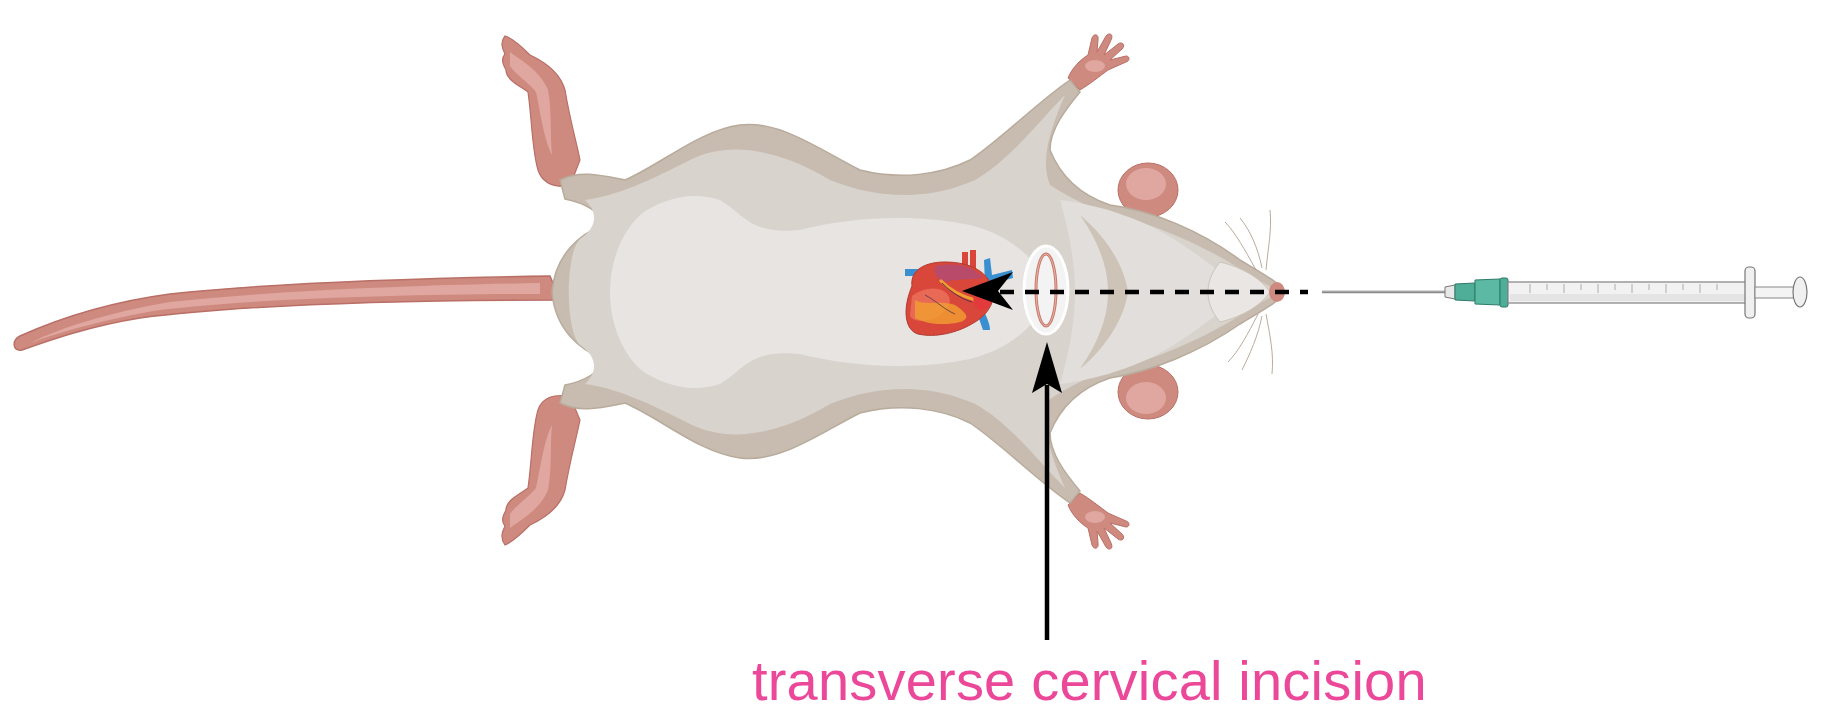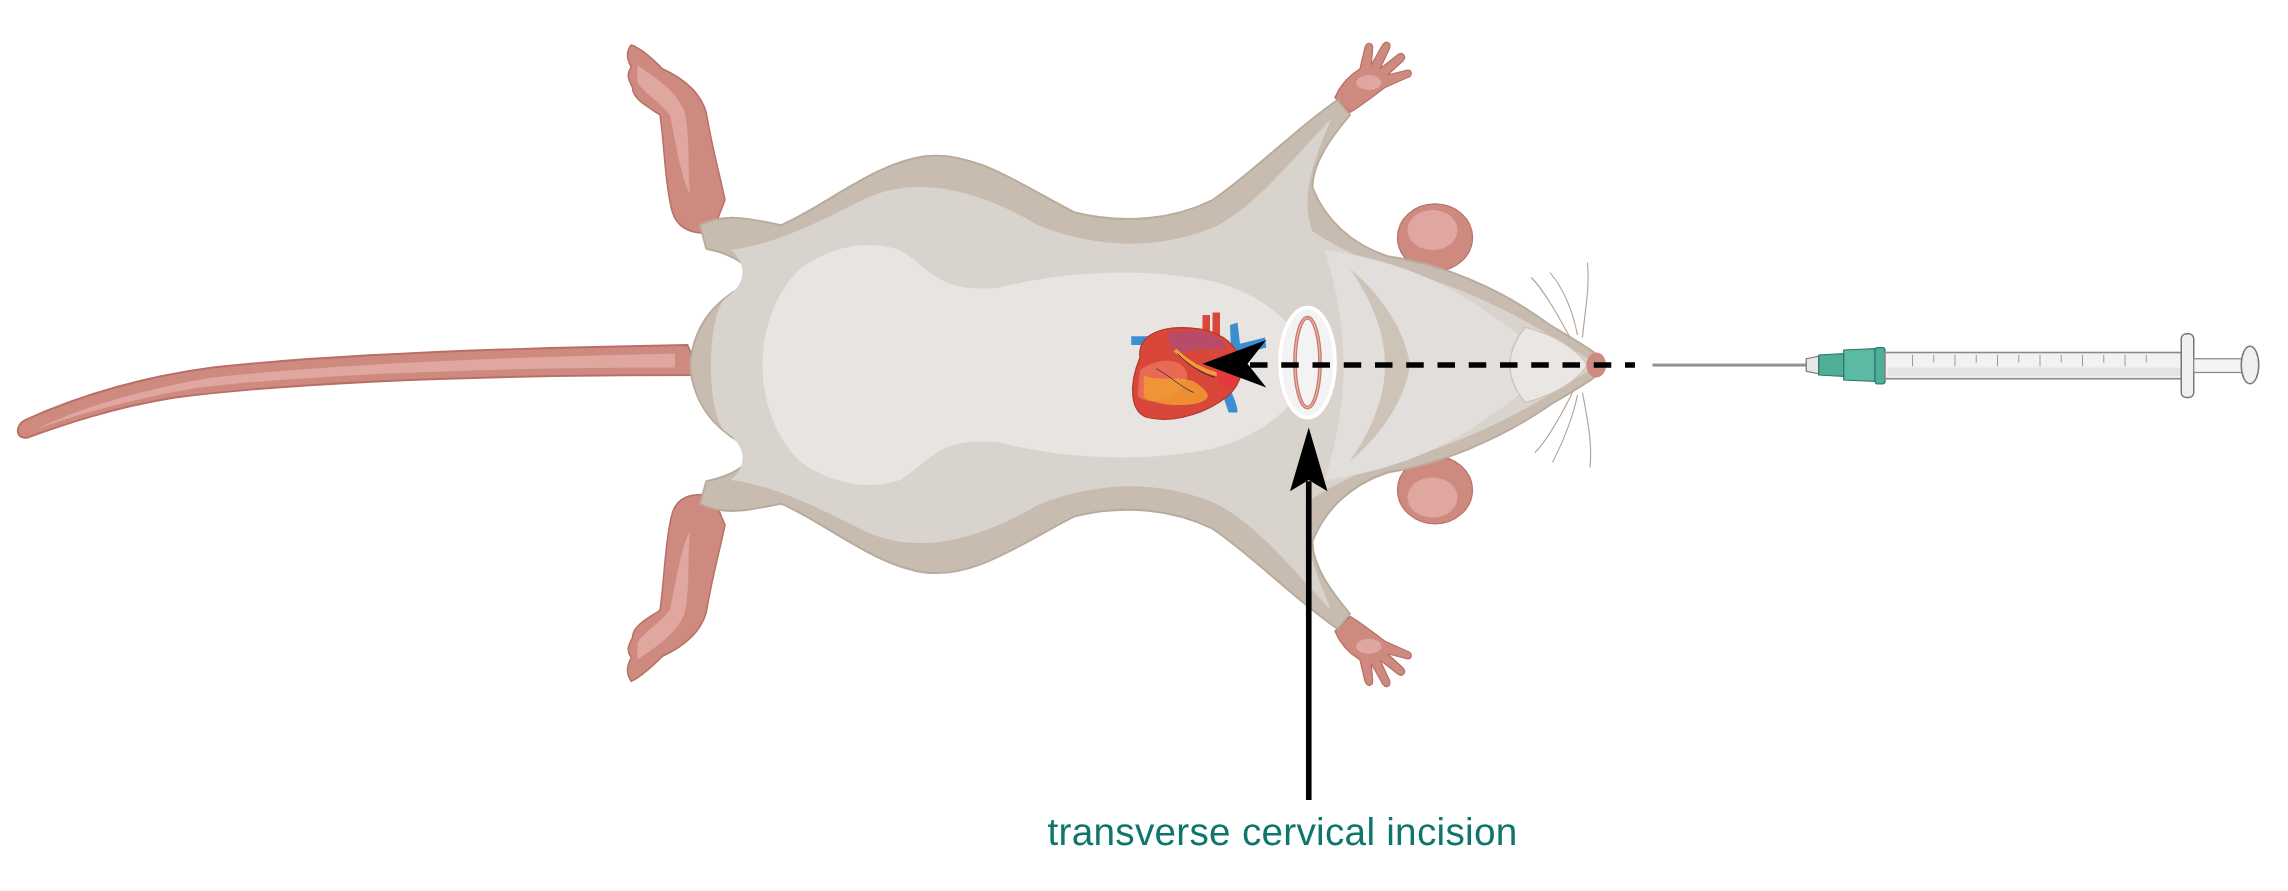--- a/index.html
+++ b/index.html
@@ -1,20 +1,20 @@
 <!DOCTYPE html>
 <html><head>
 <meta charset="utf-8">
 <style>
   html, body { margin:0; padding:0; background:#ffffff; }
   body { width:1830px; height:713px; position:relative; overflow:hidden; font-family:"Liberation Sans", sans-serif; }
   #stage { position:absolute; left:0; top:0; width:1830px; height:713px; }
   .label {
     position:absolute; left:752px; top:648px; width:548px;
-    font-family:"Liberation Sans", sans-serif; font-size:31px; color:#0f766e;
+    font-family:"Liberation Sans", sans-serif; font-size:56px; color:#ec4899;
     white-space:nowrap; text-align:center; letter-spacing:0.2px;
   }
 </style>
 </head>
 <body>
 
 <div id="stage">
 <svg width="1830" height="713" viewBox="0 0 1830 713" xmlns="http://www.w3.org/2000/svg">
 
   <g>

